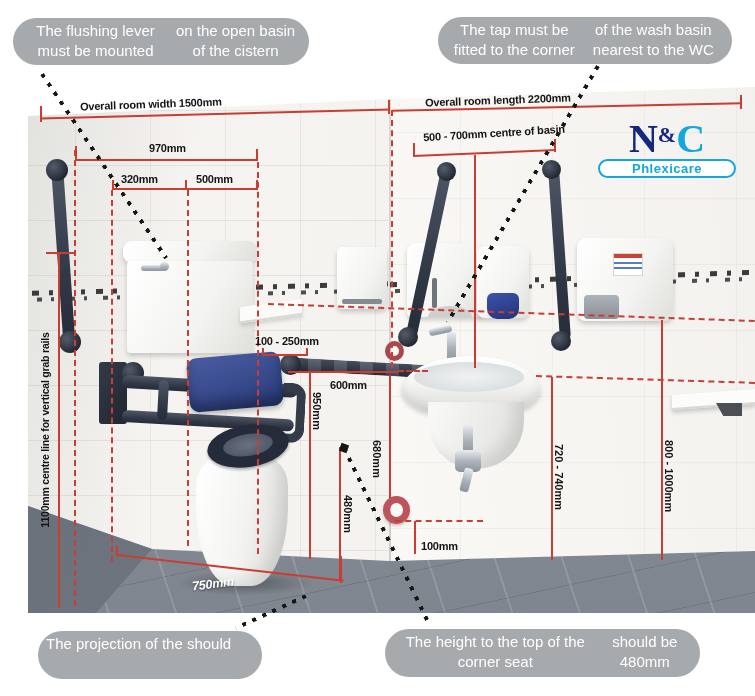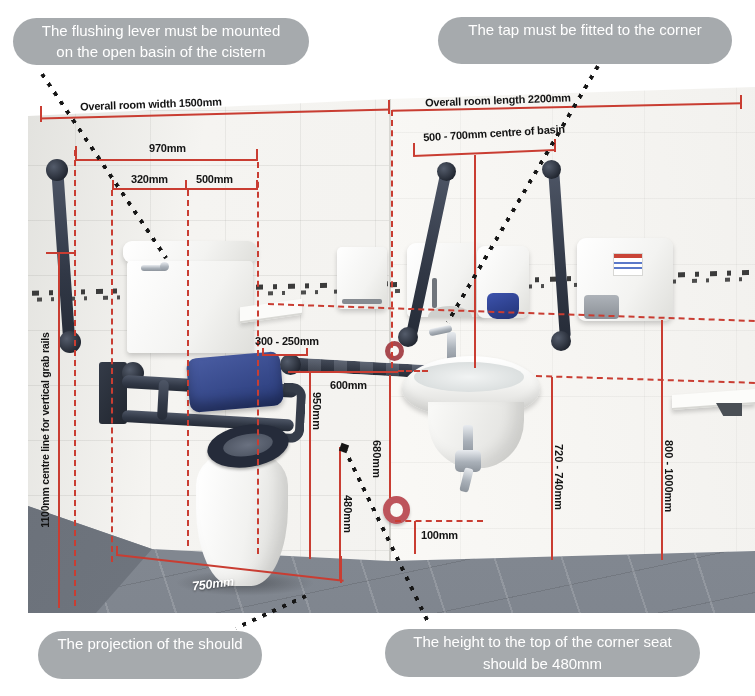--- a/index.html
+++ b/index.html
@@ -37,21 +37,21 @@
   .chrome{position:absolute;background:linear-gradient(180deg,#e8ebef,#a9b0b8 55%,#8d949c);border-radius:3px;}
   
   .dimh{position:absolute;height:2px;background:var(--red);}
   .dimv{position:absolute;width:2px;background:var(--red);}
   .dashh{position:absolute;height:0;border-top:2px dashed var(--red);}
   .dashv{position:absolute;width:0;border-left:2px dashed var(--red);}
   .lbl{position:absolute;font-weight:bold;font-size:11px;color:#141414;letter-spacing:-.2px;white-space:nowrap;}
   .vlbl{position:absolute;writing-mode:vertical-rl;font-weight:bold;font-size:11px;color:#141414;white-space:nowrap;}
   .dots{position:absolute;width:4px;background-image:repeating-linear-gradient(180deg,#161616 0 4px,transparent 4px 11px);transform-origin:top center;}
   .callout{position:absolute;background:#a6aaad;border-radius:24px;color:#fff;font-size:15px;line-height:20px;
-    text-align:center;display:flex;flex-direction:column;justify-content:space-between;padding:3px 8px;box-sizing:border-box;}
+    text-align:center;display:flex;justify-content:space-between;padding:3px 8px;box-sizing:border-box;}
   
   #logo{position:absolute;left:598px;top:118px;width:138px;text-align:center;}
   #logo .big{font-family:"Liberation Serif",serif;font-weight:bold;font-size:40px;line-height:34px;color:#16277f;}
   #logo .amp{font-size:22px;vertical-align:10px;}
   #logo .cyan{color:#13a7dc;}
   #logo .pill{margin-top:3px;border:2px solid #13a7dc;border-radius:10px;background:#fff;
     font-weight:bold;font-size:13px;color:#13a7dc;letter-spacing:.5px;padding:0 2px;line-height:15px;}
 </style>
 </head>
 <body>
@@ -171,48 +171,53 @@
   <div class="dimv" style="left:339px;top:447px;height:134px;"></div>
   <div class="dimv" style="left:414px;top:521px;height:33px;"></div>
   <div class="dimv" style="left:551px;top:377px;height:183px;"></div>
   <div class="dimv" style="left:661px;top:320px;height:240px;"></div>
   <div class="dimv" style="left:474px;top:155px;height:213px;"></div>
 
   <div class="lbl" style="left:80px;top:98px;transform:rotate(-2deg);">Overall room width 1500mm</div>
   <div class="lbl" style="left:425px;top:94px;transform:rotate(-2deg);">Overall room length 2200mm</div>
   <div class="lbl" style="left:423px;top:127px;transform:rotate(-3.5deg);">500 - 700mm centre of basin</div>
   <div class="lbl" style="left:149px;top:142px;">970mm</div>
-  <div class="lbl" style="left:131px;top:173px;">320mm</div>
+  <div class="lbl" style="left:121px;top:173px;">320mm</div>
   <div class="lbl" style="left:196px;top:173px;">500mm</div>
-  <div class="lbl" style="left:255px;top:335px;">300 - 250mm</div>
+  <div class="lbl" style="left:255px;top:335px;">100 - 250mm</div>
   <div class="lbl" style="left:330px;top:379px;">600mm</div>
-  <div class="lbl" style="left:421px;top:529px;">100mm</div>
+  <div class="lbl" style="left:421px;top:540px;">100mm</div>
   <div class="lbl" style="left:192px;top:577px;color:#fff;font-style:italic;font-size:12.5px;transform:rotate(-7deg);text-shadow:0 1px 2px rgba(0,0,0,.45);">750mm</div>
   <div class="vlbl" style="left:311px;top:392px;">950mm</div>
   <div class="vlbl" style="left:371px;top:440px;">680mm</div>
   <div class="vlbl" style="left:342px;top:495px;">480mm</div>
   <div class="vlbl" style="left:553px;top:444px;">720 - 740mm</div>
   <div class="vlbl" style="left:663px;top:440px;">800 - 1000mm</div>
   <div class="lbl" style="left:45px;top:430px;font-size:10.5px;transform:translate(-50%,-50%) rotate(-90deg);">1100mm centre line for vertical grab rails</div>
 
   <div class="dots" style="left:40px;top:74px;height:222px;transform:rotate(-34deg);"></div>
   <div class="dots" style="left:596px;top:66px;height:297px;transform:rotate(30.4deg);"></div>
   <div class="dots" style="left:342px;top:448px;height:193px;transform:rotate(-25.8deg);"></div>
   <div class="abs" style="left:340px;top:444px;width:8px;height:8px;background:#161616;transform:rotate(20deg);"></div>
   <div class="dots" style="left:304px;top:596px;height:77px;transform:rotate(65.4deg);"></div>
 
   <div class="callout" style="left:13px;top:18px;width:296px;height:47px;">
     <span>The flushing lever must be mounted</span>
     <span>on the open basin of the cistern</span>
   </div>
   <div class="callout" style="left:438px;top:17px;width:294px;height:47px;">
     <span>The tap must be fitted to the corner</span>
+    <span>of the wash basin nearest to the WC</span>
   </div>
   <div class="callout" style="left:38px;top:631px;width:224px;height:48px;">
     <span>The projection of the should</span>
   </div>
   <div class="callout" style="left:385px;top:629px;width:315px;height:48px;">
     <span>The height to the top of the corner seat</span>
     <span>should be 480mm</span>
   </div>
 
+  <div id="logo">
+    <div class="big"><span>N</span><span class="amp">&amp;</span><span class="cyan">C</span></div>
+    <div class="pill">Phlexicare</div>
+  </div>
 
 </div>
 
 </body></html>

